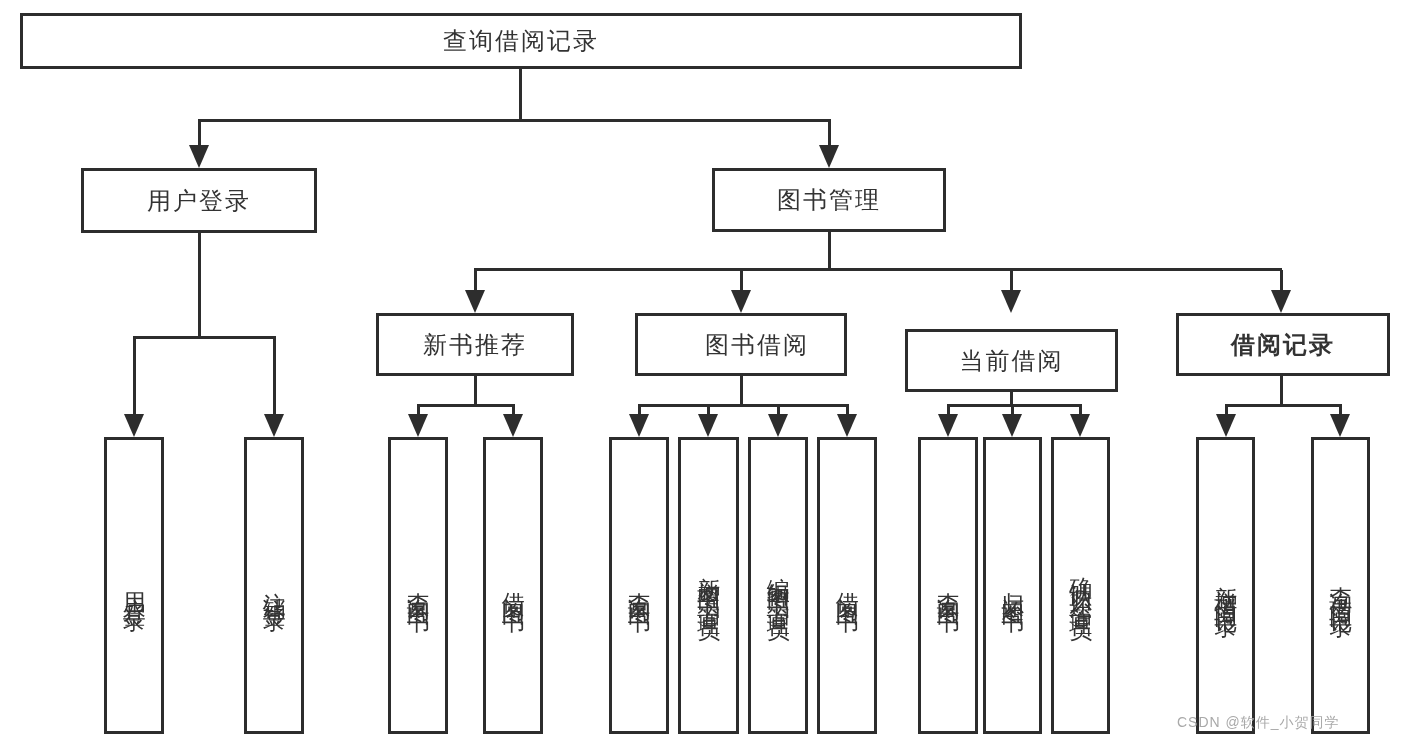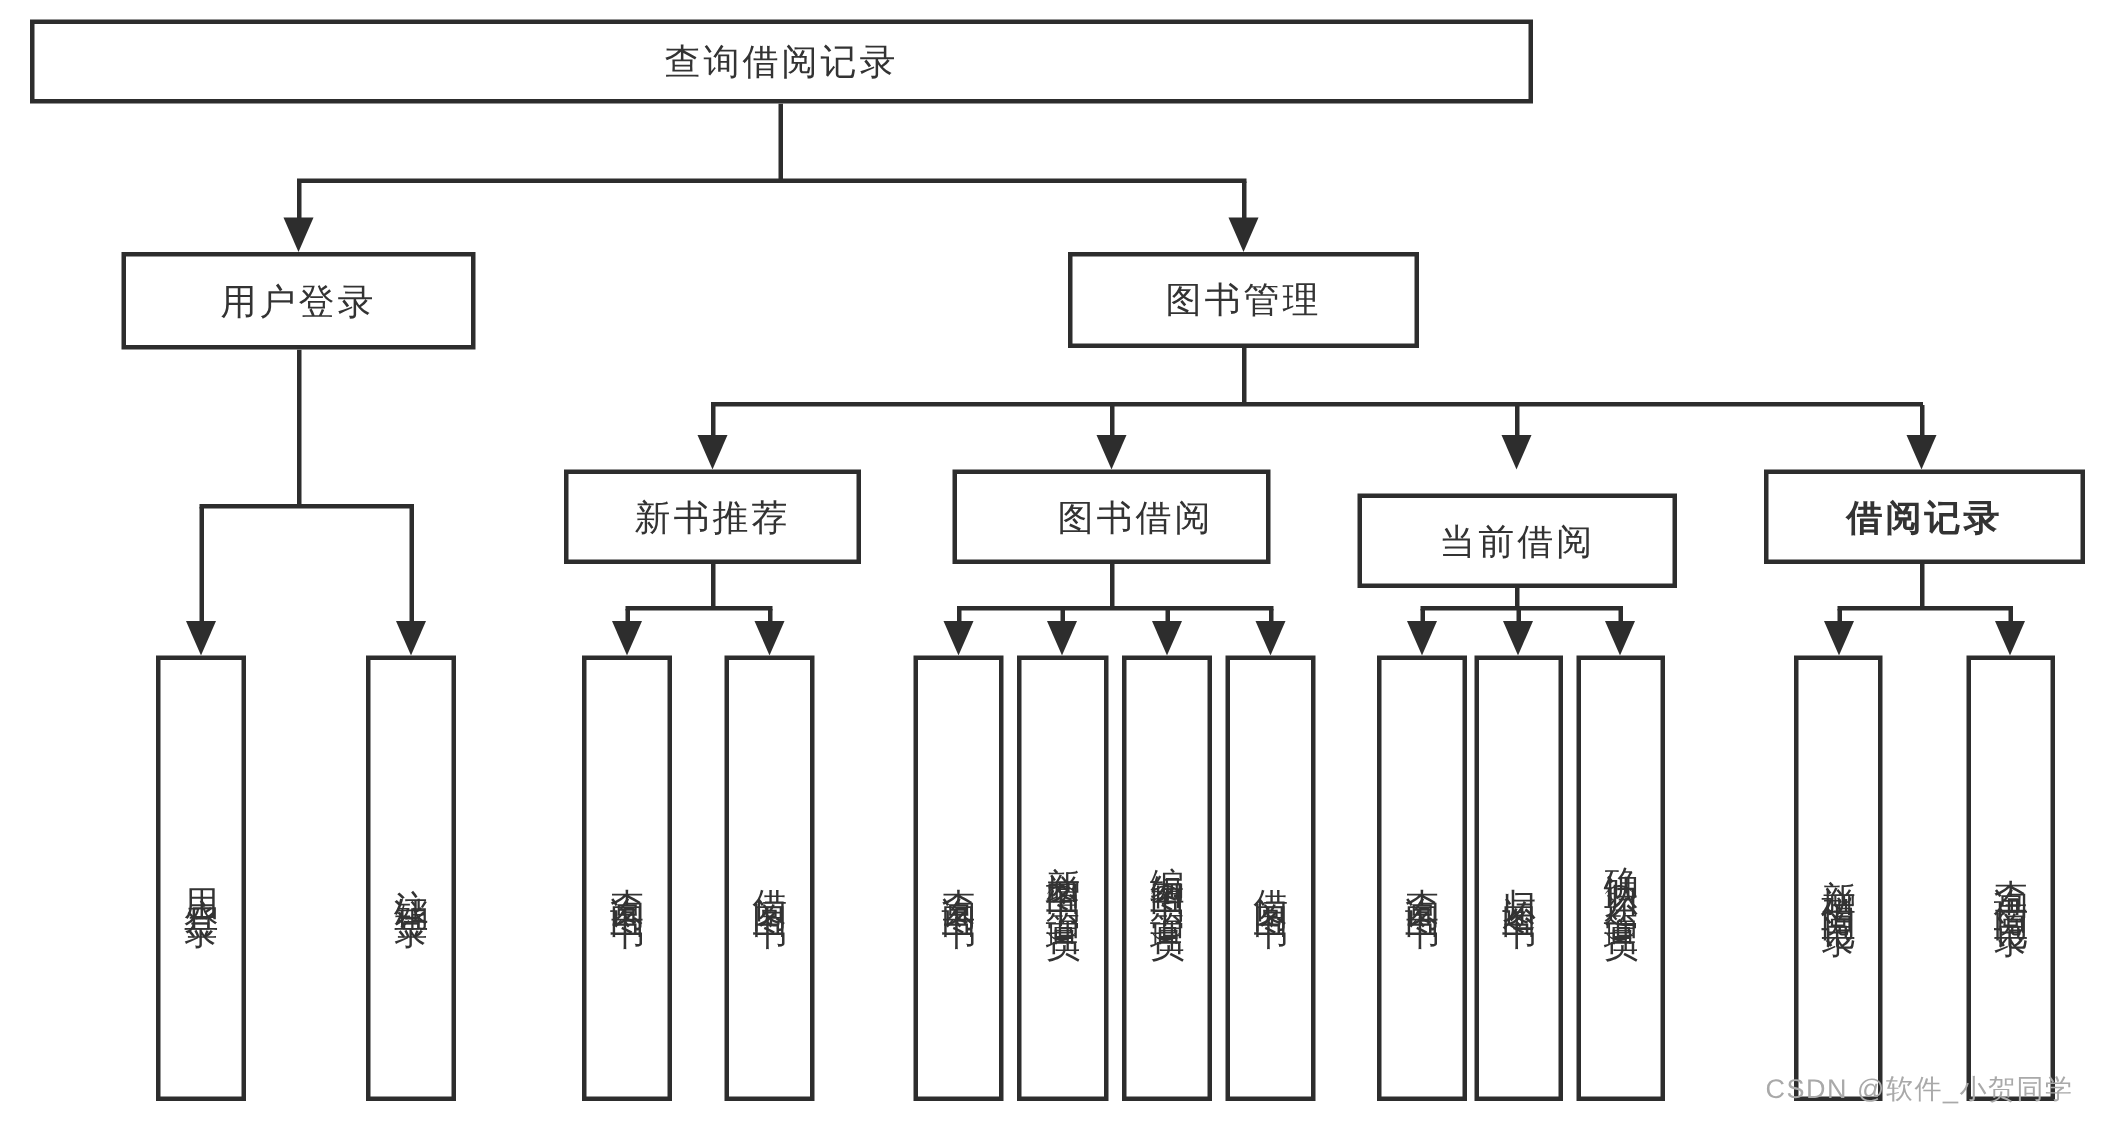--- a/index.html
+++ b/index.html
@@ -64,21 +64,21 @@
     height: 0;
     border-left: 10px solid transparent;
     border-right: 10px solid transparent;
     border-top: 23px solid var(--line);
     z-index: 1;
   }
   .watermark {
     position: absolute;
     left: 1177px;
     top: 714px;
-    font-size: 18px;
+    font-size: 14px;
     letter-spacing: 1px;
     color: var(--wm);
     z-index: 5;
     white-space: nowrap;
   }
 </style>
 </head>
 <body>
 
 <div class="canvas">

